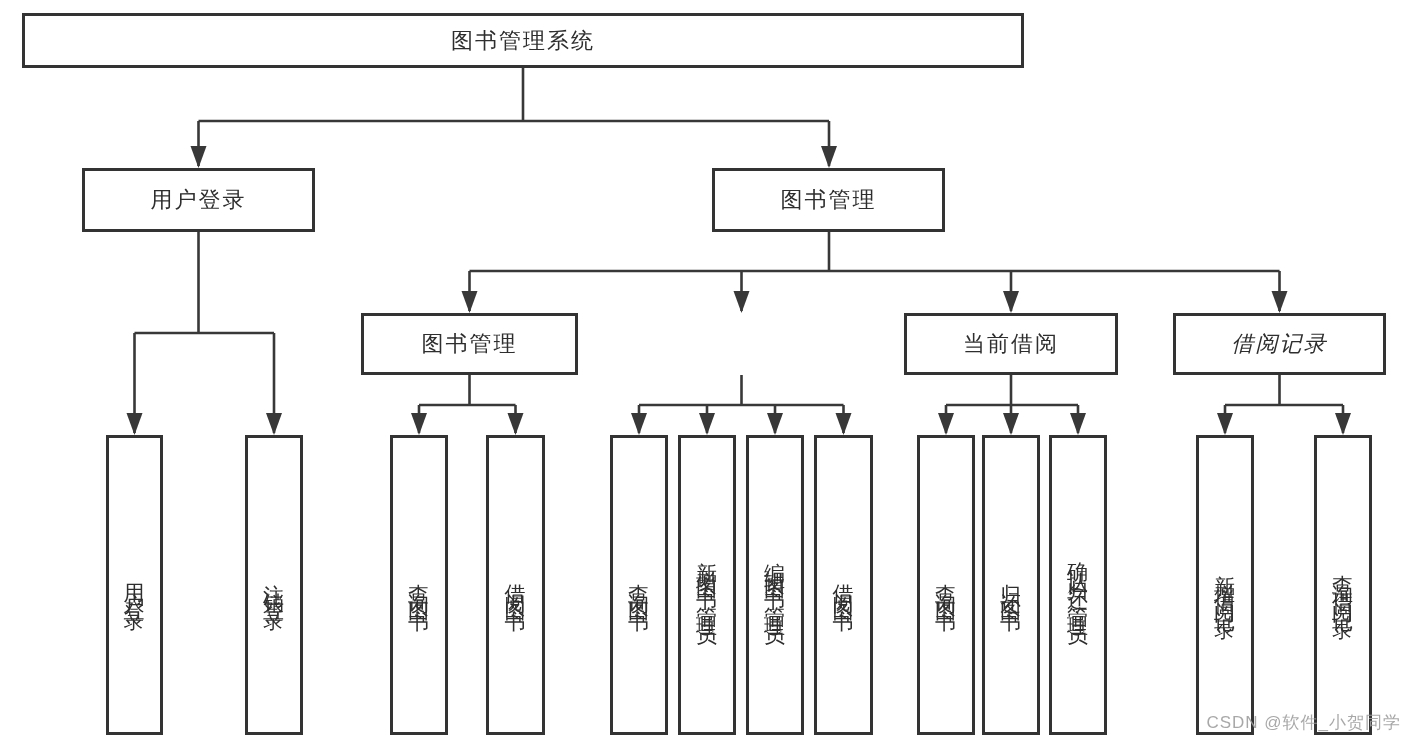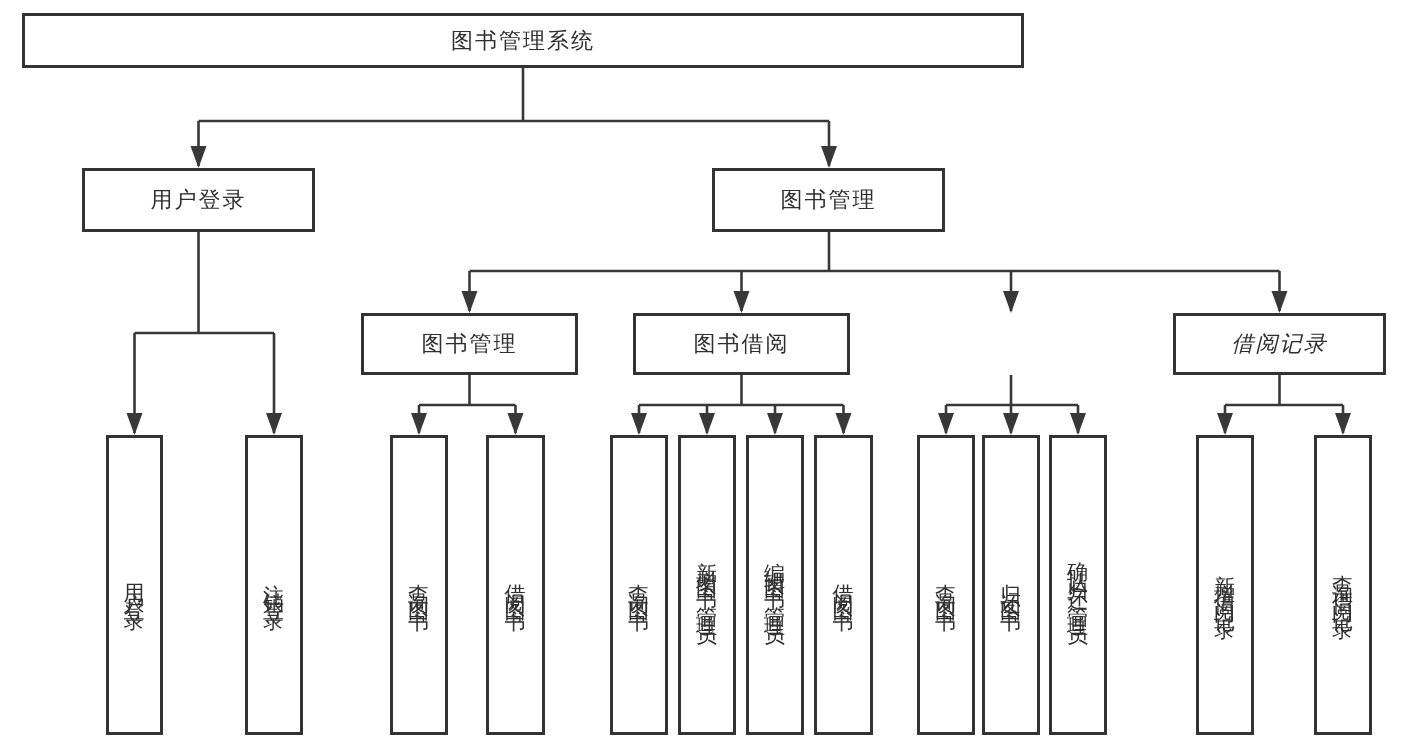--- a/index.html
+++ b/index.html
@@ -140,35 +140,36 @@
       <polygon points="1335,413 1351,413 1343,435"></polygon>
     </g>
   </svg>
 
   <div class="node h-node" style="left:22px; top:13px; width:1002px; height:55px;">图书管理系统</div>
 
   <div class="node h-node" style="left:82px; top:168px; width:233px; height:64px;">用户登录</div>
   <div class="node h-node" style="left:712px; top:168px; width:233px; height:64px;">图书管理</div>
 
   <div class="node h-node" style="left:361px; top:313px; width:217px; height:62px;">图书管理</div>
-  <div class="node h-node" style="left:633px; top:313px; width:217px; height:62px;">图书借阅</div>
+  <div class="node h-node" style="left:904px; top:313px; width:214px; height:62px;">当前借阅</div>
   <div class="node h-node" style="left:1173px; top:313px; width:213px; height:62px;font-style:italic;">借阅记录</div>
 
   <div class="node v-node" style="left:106px; top:435px; width:57px; height:300px;">用户登录</div>
   <div class="node v-node" style="left:245px; top:435px; width:58px; height:300px;">注销登录</div>
 
   <div class="node v-node" style="left:390px; top:435px; width:58px; height:300px;">查询图书</div>
   <div class="node v-node" style="left:486px; top:435px; width:59px; height:300px;">借阅图书</div>
 
   <div class="node v-node" style="left:610px; top:435px; width:58px; height:300px;">查询图书</div>
   <div class="node v-node" style="left:678px; top:435px; width:58px; height:300px;">新增图书（管理员）</div>
   <div class="node v-node" style="left:746px; top:435px; width:58px; height:300px;">编辑图书（管理员）</div>
   <div class="node v-node" style="left:814px; top:435px; width:59px; height:300px;">借阅图书</div>
 
   <div class="node v-node" style="left:917px; top:435px; width:58px; height:300px;">查询图书</div>
   <div class="node v-node" style="left:982px; top:435px; width:58px; height:300px;">归还图书</div>
   <div class="node v-node" style="left:1049px; top:435px; width:58px; height:300px;">确认归还（管理员）</div>
 
   <div class="node v-node" style="left:1196px; top:435px; width:58px; height:300px;">新增借阅记录</div>
   <div class="node v-node" style="left:1314px; top:435px; width:58px; height:300px;">查询借阅记录</div>
 
+  <div class="watermark">CSDN @软件_小贺同学</div>
 
 </div>
 
 </body></html>

